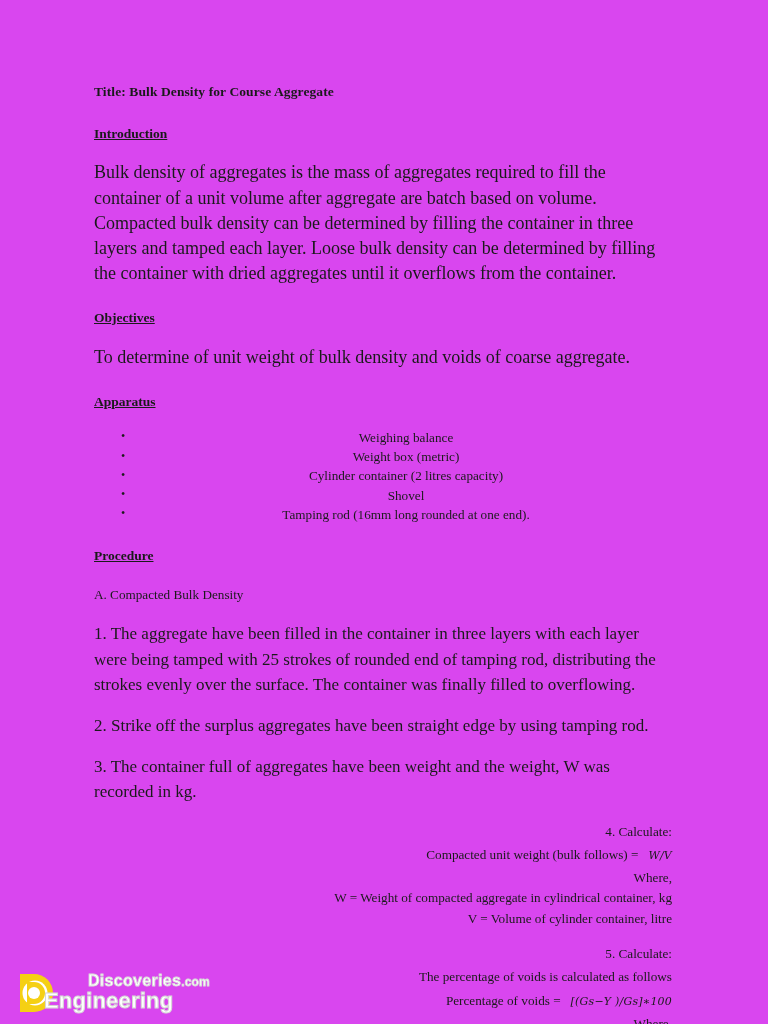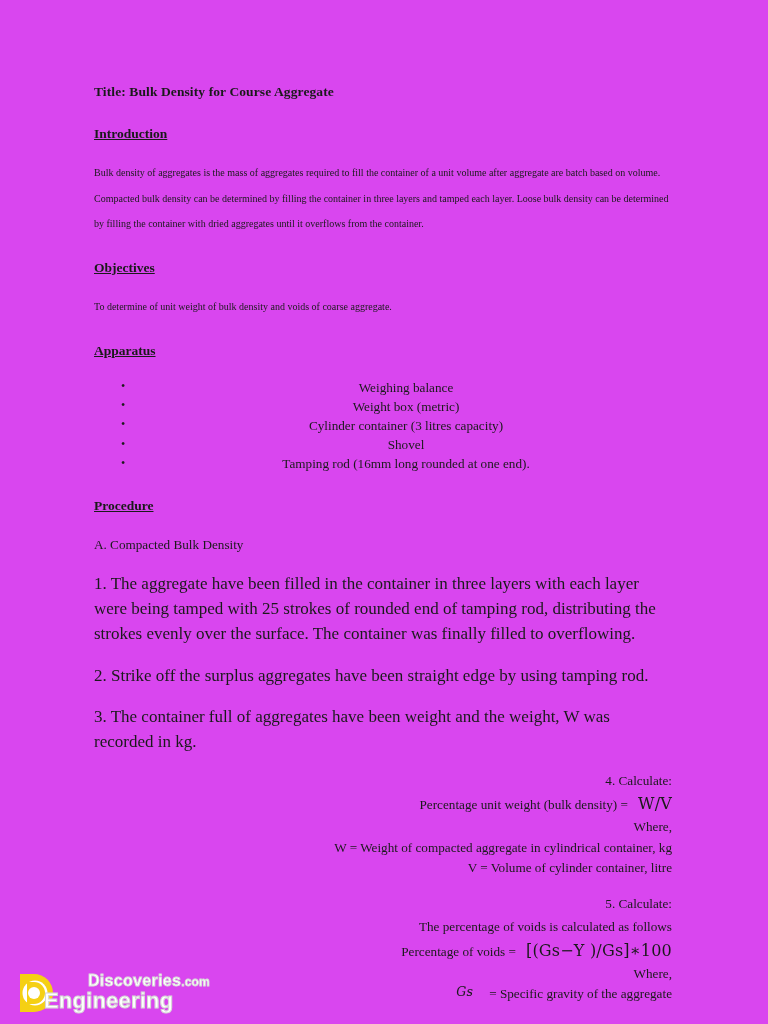--- a/index.html
+++ b/index.html
@@ -47,21 +47,21 @@
     margin: 0 0 18px 0;
     line-height: 1.2;
     display: block;
   }
 
   .heading-gap-top {
     margin-top: 24px;
   }
 
   .body-par {
-    font-size: 10px;
+    font-size: 18px;
     line-height: 25.2px;
     margin: 0 0 18px 0;
     text-align: left;
   }
 
   .apparatus-list {
     list-style: none;
     margin: 0;
     padding: 0;
   }
@@ -107,21 +107,22 @@
     font-size: 13.2px;
     line-height: 20.5px;
     margin: 0;
   }
   .calc-indent-loose {
     line-height: 24px;
   }
 
   .math {
     font-family: "DejaVu Serif", "Liberation Serif", serif;
-    font-size: 16px;
+    font-style: italic;
+    font-size: 11px;
     padding-left: 10px;
     letter-spacing: 0.2px;
   }
   .math-inline {
     font-family: "DejaVu Serif", "Liberation Serif", serif;
     font-style: italic;
     font-size: 12.6px;
     letter-spacing: 0.2px;
   }
   .math-sym {
@@ -188,36 +189,36 @@
     <div class="section-heading">Introduction</div>
     <p class="body-par">Bulk density of aggregates is the mass of aggregates required to fill the container of a unit volume after aggregate are batch based on volume. Compacted bulk density can be determined by filling the container in three layers and tamped each layer. Loose bulk density can be determined by filling the container with dried aggregates until it overflows from the container.</p>
 
     <div class="section-heading heading-gap-top">Objectives</div>
     <p class="body-par">To determine of unit weight of bulk density and voids of coarse aggregate.</p>
 
     <div class="section-heading heading-gap-top">Apparatus</div>
     <ul class="apparatus-list">
       <li>Weighing balance</li>
       <li>Weight box (metric)</li>
-      <li>Cylinder container (3 litres capacity)</li>
+      <li>Cylinder container (2 litres capacity)</li>
       <li>Shovel</li>
       <li>Tamping rod (16mm long rounded at one end).</li>
     </ul>
 
     <div class="section-heading heading-gap-top">Procedure</div>
 
     <p class="proc-line">A. Compacted Bulk Density</p>
 
     <p class="proc-step">1. The aggregate have been filled in the container in three layers with each layer were being tamped with 25 strokes of rounded end of tamping rod, distributing the strokes evenly over the surface. The container was finally filled to overflowing.</p>
     <p class="proc-step">2. Strike off the surplus aggregates have been straight edge by using tamping rod.</p>
     <p class="proc-step">3. The container full of aggregates have been weight and the weight, W was recorded in kg.</p>
 
     <div class="calc-block">
       <p class="calc-head">4. Calculate:</p>
-      <p class="calc-indent calc-indent-loose"><span>Percentage unit weight (bulk density) =</span><span class="math">W/V</span></p>
+      <p class="calc-indent calc-indent-loose"><span>Compacted unit weight (bulk follows) =</span><span class="math">W/V</span></p>
       <p class="calc-indent">Where,</p>
       <p class="calc-indent">W = Weight of compacted aggregate in cylindrical container, kg</p>
       <p class="calc-indent">V = Volume of cylinder container, litre</p>
     </div>
 
     <div class="calc-block">
       <p class="calc-head">5. Calculate:</p>
       <p class="calc-indent calc-indent-loose">The percentage of voids is calculated as follows</p>
       <p class="calc-indent calc-indent-loose"><span>Percentage of voids =</span><span class="math">[(Gs−Y )/Gs]∗100</span></p>
       <p class="calc-indent">Where,</p>

